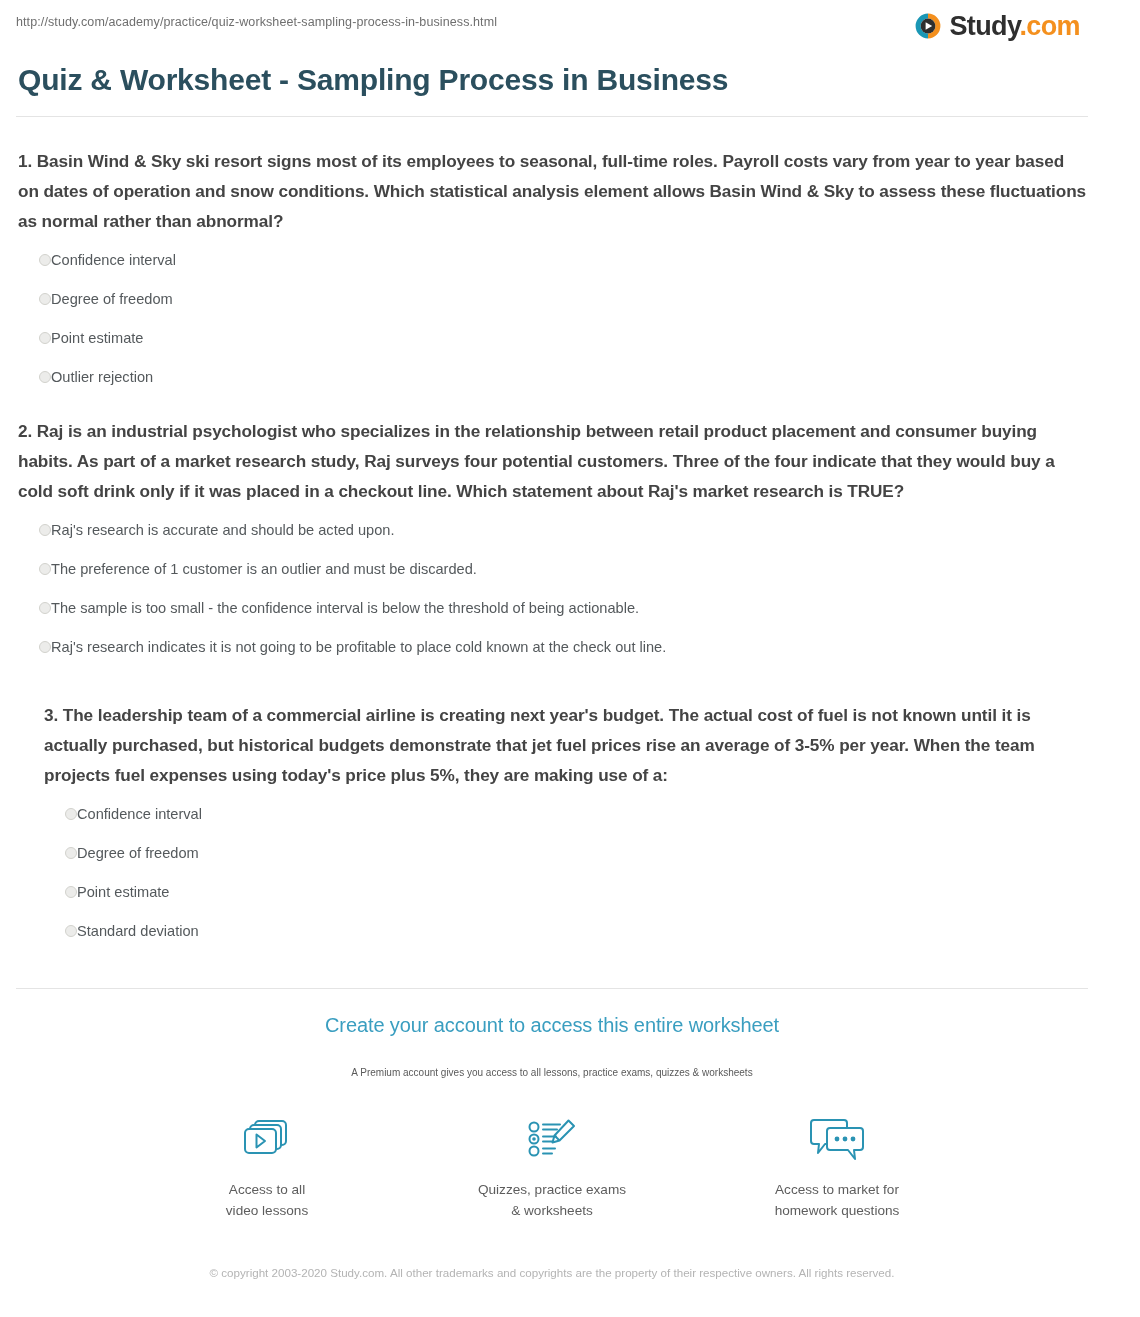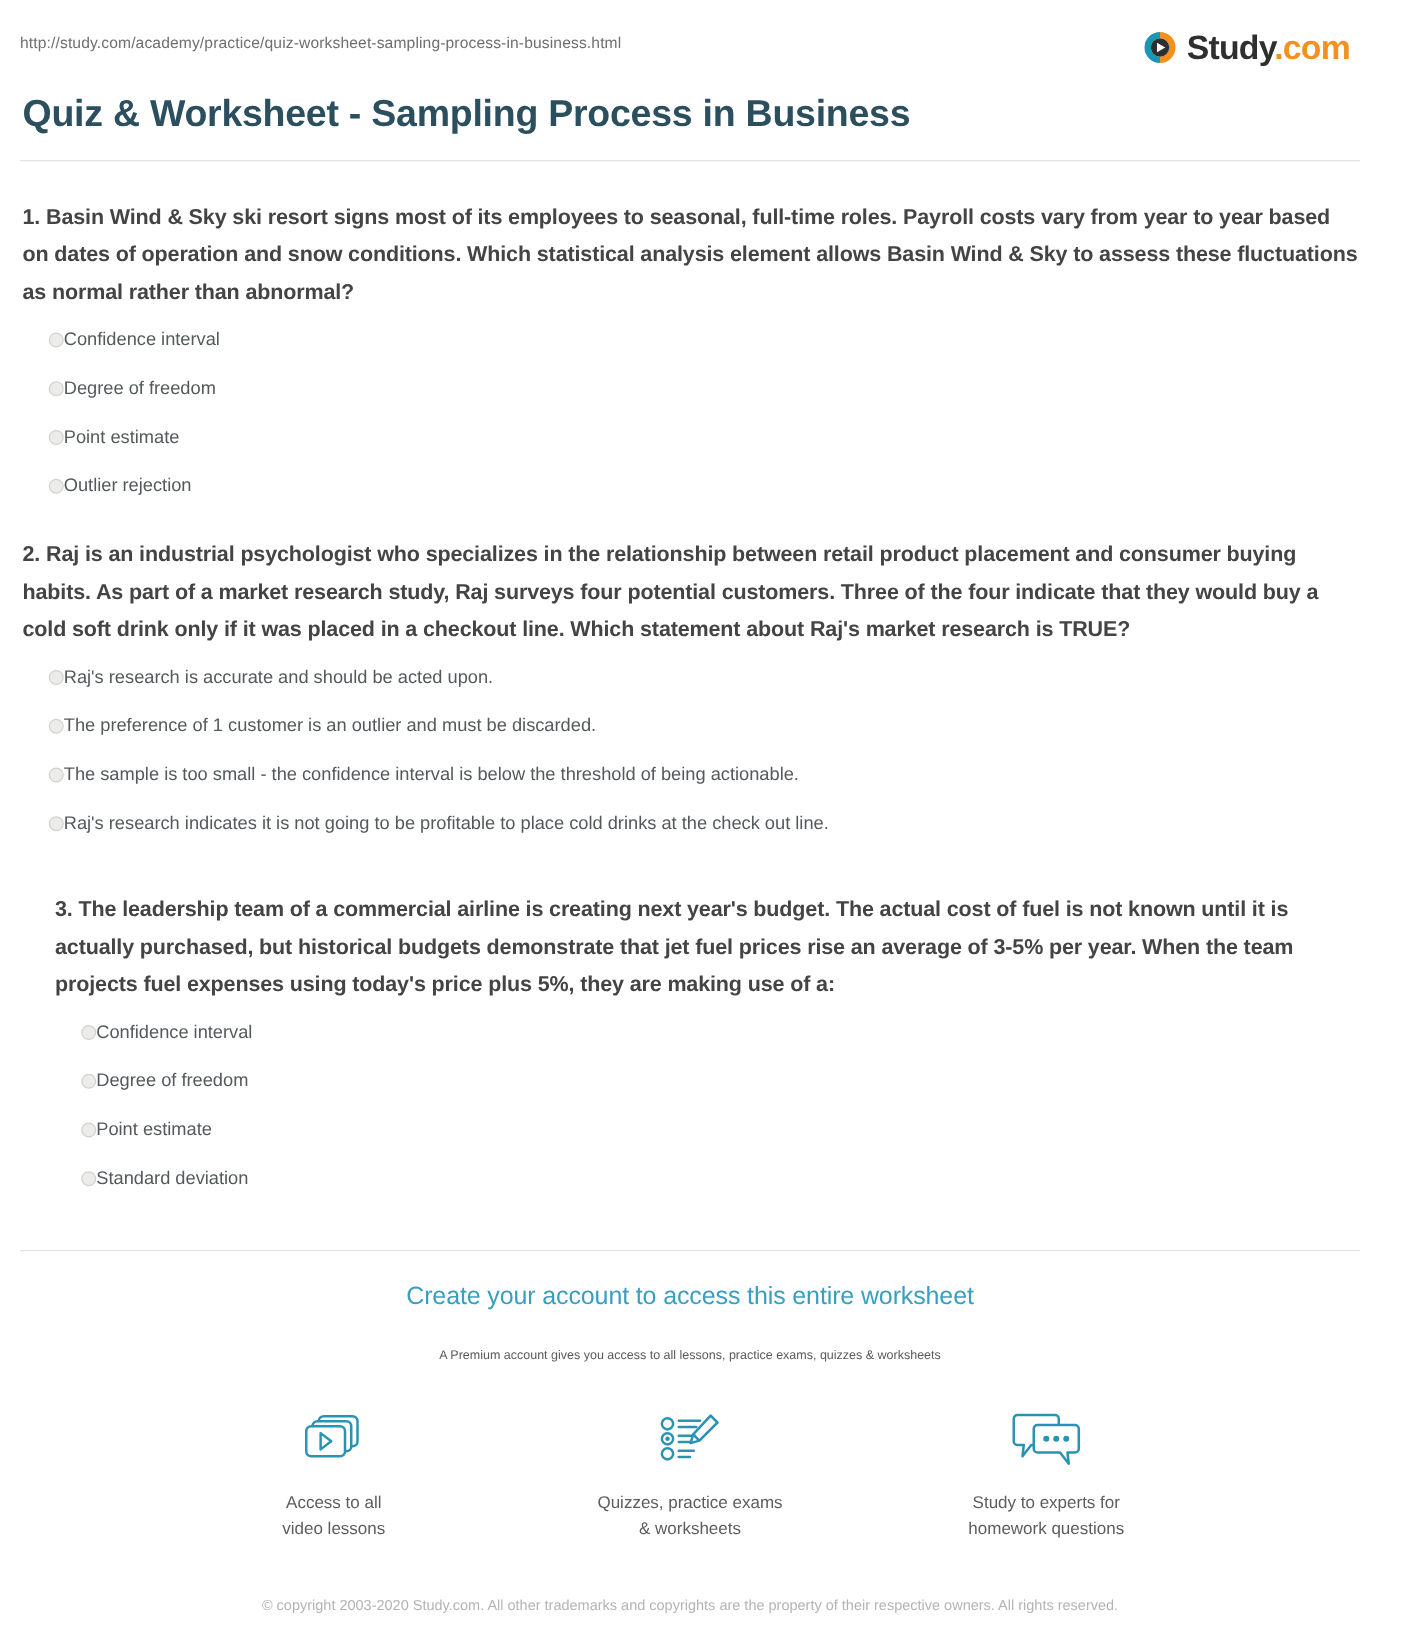--- a/index.html
+++ b/index.html
@@ -15,21 +15,21 @@
     color: #4a4a4a;
     -webkit-font-smoothing: antialiased;
     overflow: hidden;
   }
 
   .page {
     position: relative;
     width: 1104px;
     height: 1317px;
     box-sizing: border-box;
-    padding: 12px 16px;
+    padding: 0 16px;
   }
 
   
   .topbar {
     display: flex;
     align-items: flex-start;
     justify-content: space-between;
     padding-top: 12px;
     height: 46px;
     box-sizing: border-box;
@@ -238,21 +238,21 @@
         <li class="option">
           <span class="radio"></span>
           <span class="option-label">The preference of 1 customer is an outlier and must be discarded.</span>
         </li>
         <li class="option">
           <span class="radio"></span>
           <span class="option-label">The sample is too small - the confidence interval is below the threshold of being actionable.</span>
         </li>
         <li class="option">
           <span class="radio"></span>
-          <span class="option-label">Raj's research indicates it is not going to be profitable to place cold drinks at the check out line.</span>
+          <span class="option-label">Raj's research indicates it is not going to be profitable to place cold known at the check out line.</span>
         </li>
       </ul>
     </div>
 
     <div class="question q3">
       <div class="q-text">3. The leadership team of a commercial airline is creating next year's budget. The actual cost of fuel is not known until it is actually purchased, but historical budgets demonstrate that jet fuel prices rise an average of 3-5% per year. When the team projects fuel expenses using today's price plus 5%, they are making use of a:</div>
       <ul class="options">
         <li class="option">
           <span class="radio"></span>
           <span class="option-label">Confidence interval</span>
@@ -321,21 +321,21 @@
         <div class="feature-icon">
           <svg width="62" height="50" viewBox="0 0 62 50" fill="none" stroke="#2a93b3" stroke-width="2">
             <path d="M8 5 H38 A3 3 0 0 1 41 8 V26 A3 3 0 0 1 38 29 H19 L12 38 L13 29 H8 A3 3 0 0 1 5 26 V8 A3 3 0 0 1 8 5 Z" stroke-linejoin="round" fill="#ffffff"></path>
             <path d="M24 13 H54 A3 3 0 0 1 57 16 V32 A3 3 0 0 1 54 35 H48 L49 44 L42 35 H24 A3 3 0 0 1 21 32 V16 A3 3 0 0 1 24 13 Z" stroke-linejoin="round" fill="#ffffff"></path>
             <circle cx="31" cy="24" r="2.4" fill="#2a93b3" stroke="none"></circle>
             <circle cx="39" cy="24" r="2.4" fill="#2a93b3" stroke="none"></circle>
             <circle cx="47" cy="24" r="2.4" fill="#2a93b3" stroke="none"></circle>
           </svg>
         </div>
         <div class="feature-text">
-          <div>Study to experts for</div>
+          <div>Access to market for</div>
           <div>homework questions</div>
         </div>
       </div>
 
     </div>
   </div>
 
   <div class="copyright">© copyright 2003-2020 Study.com. All other trademarks and copyrights are the property of their respective owners. All rights reserved.</div>
 
 </div>

